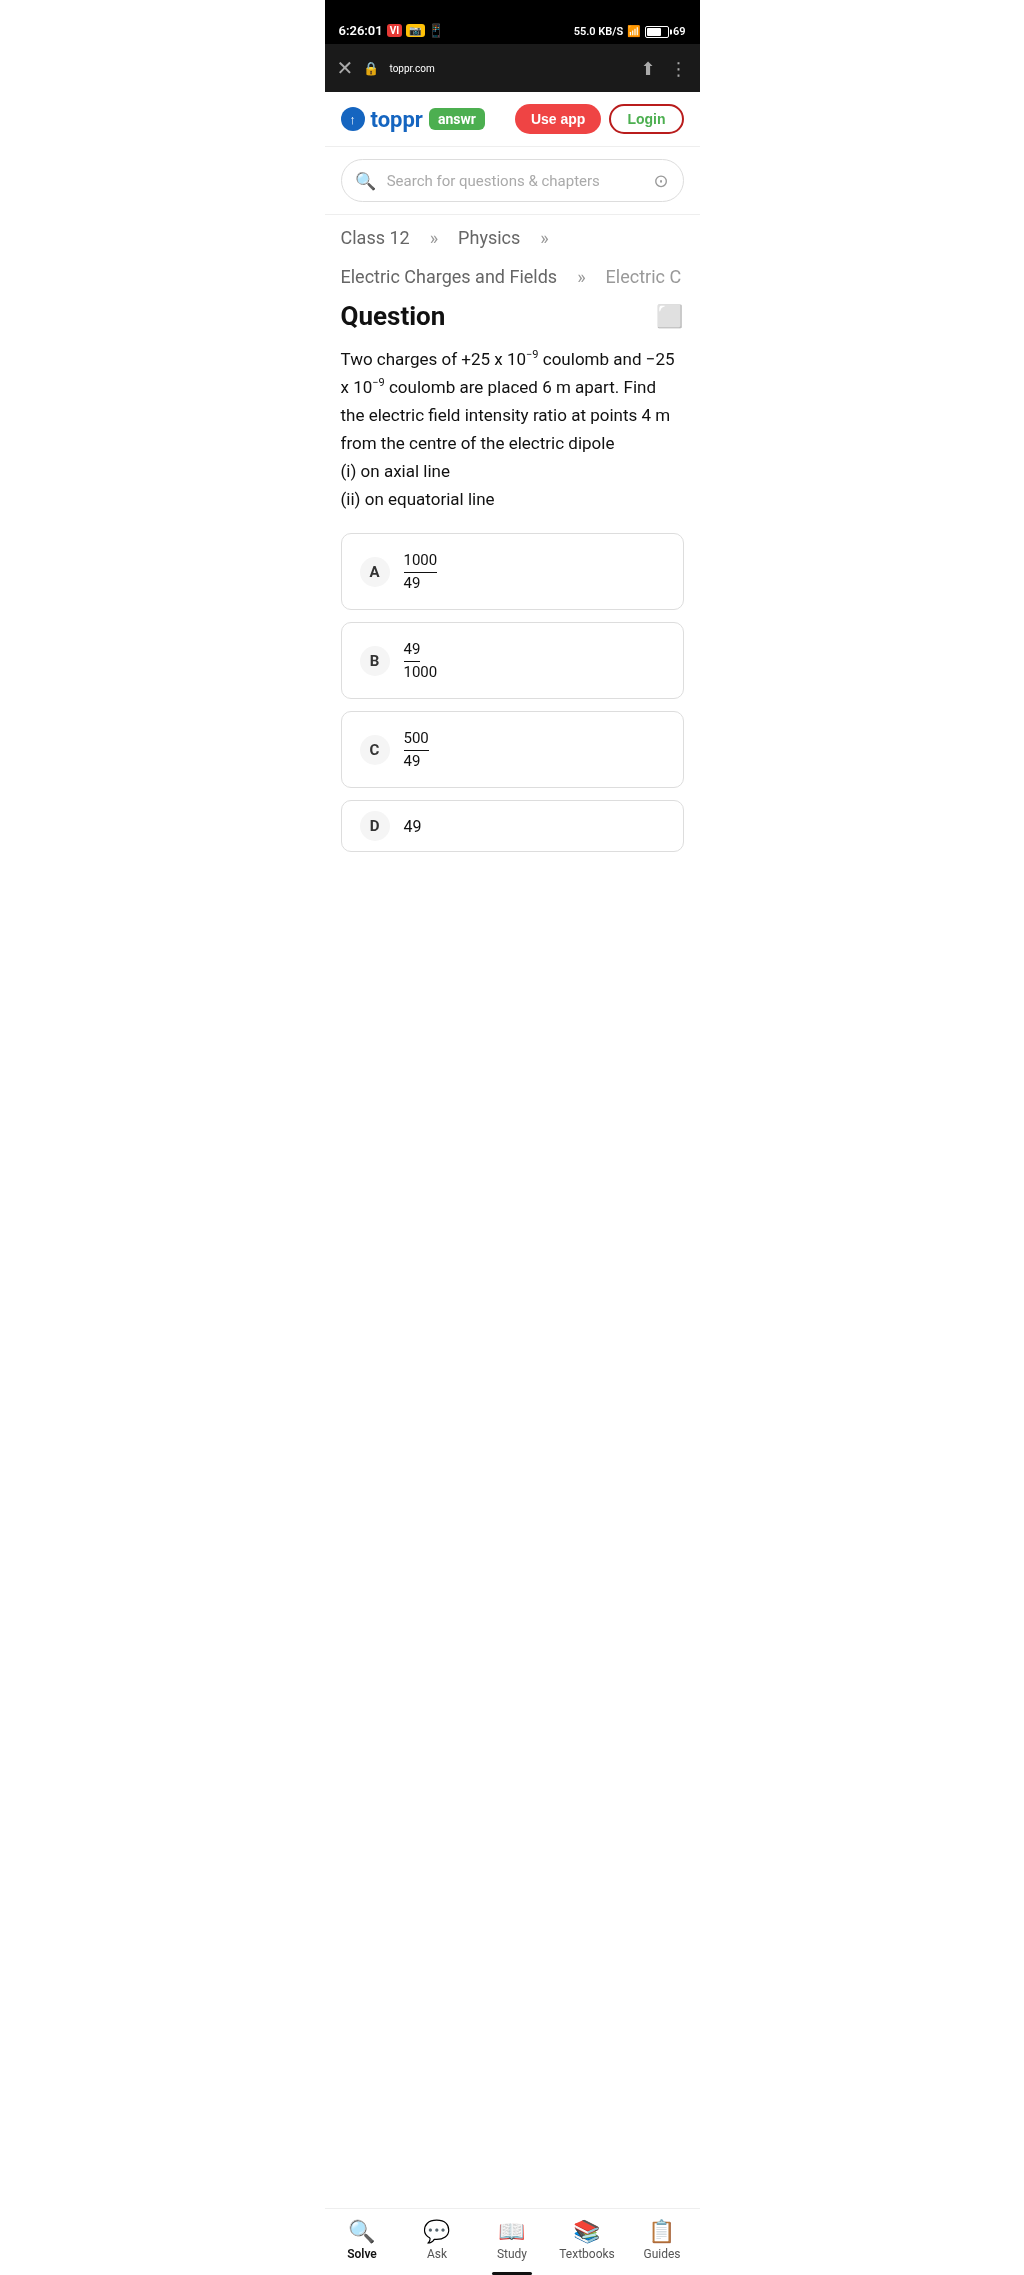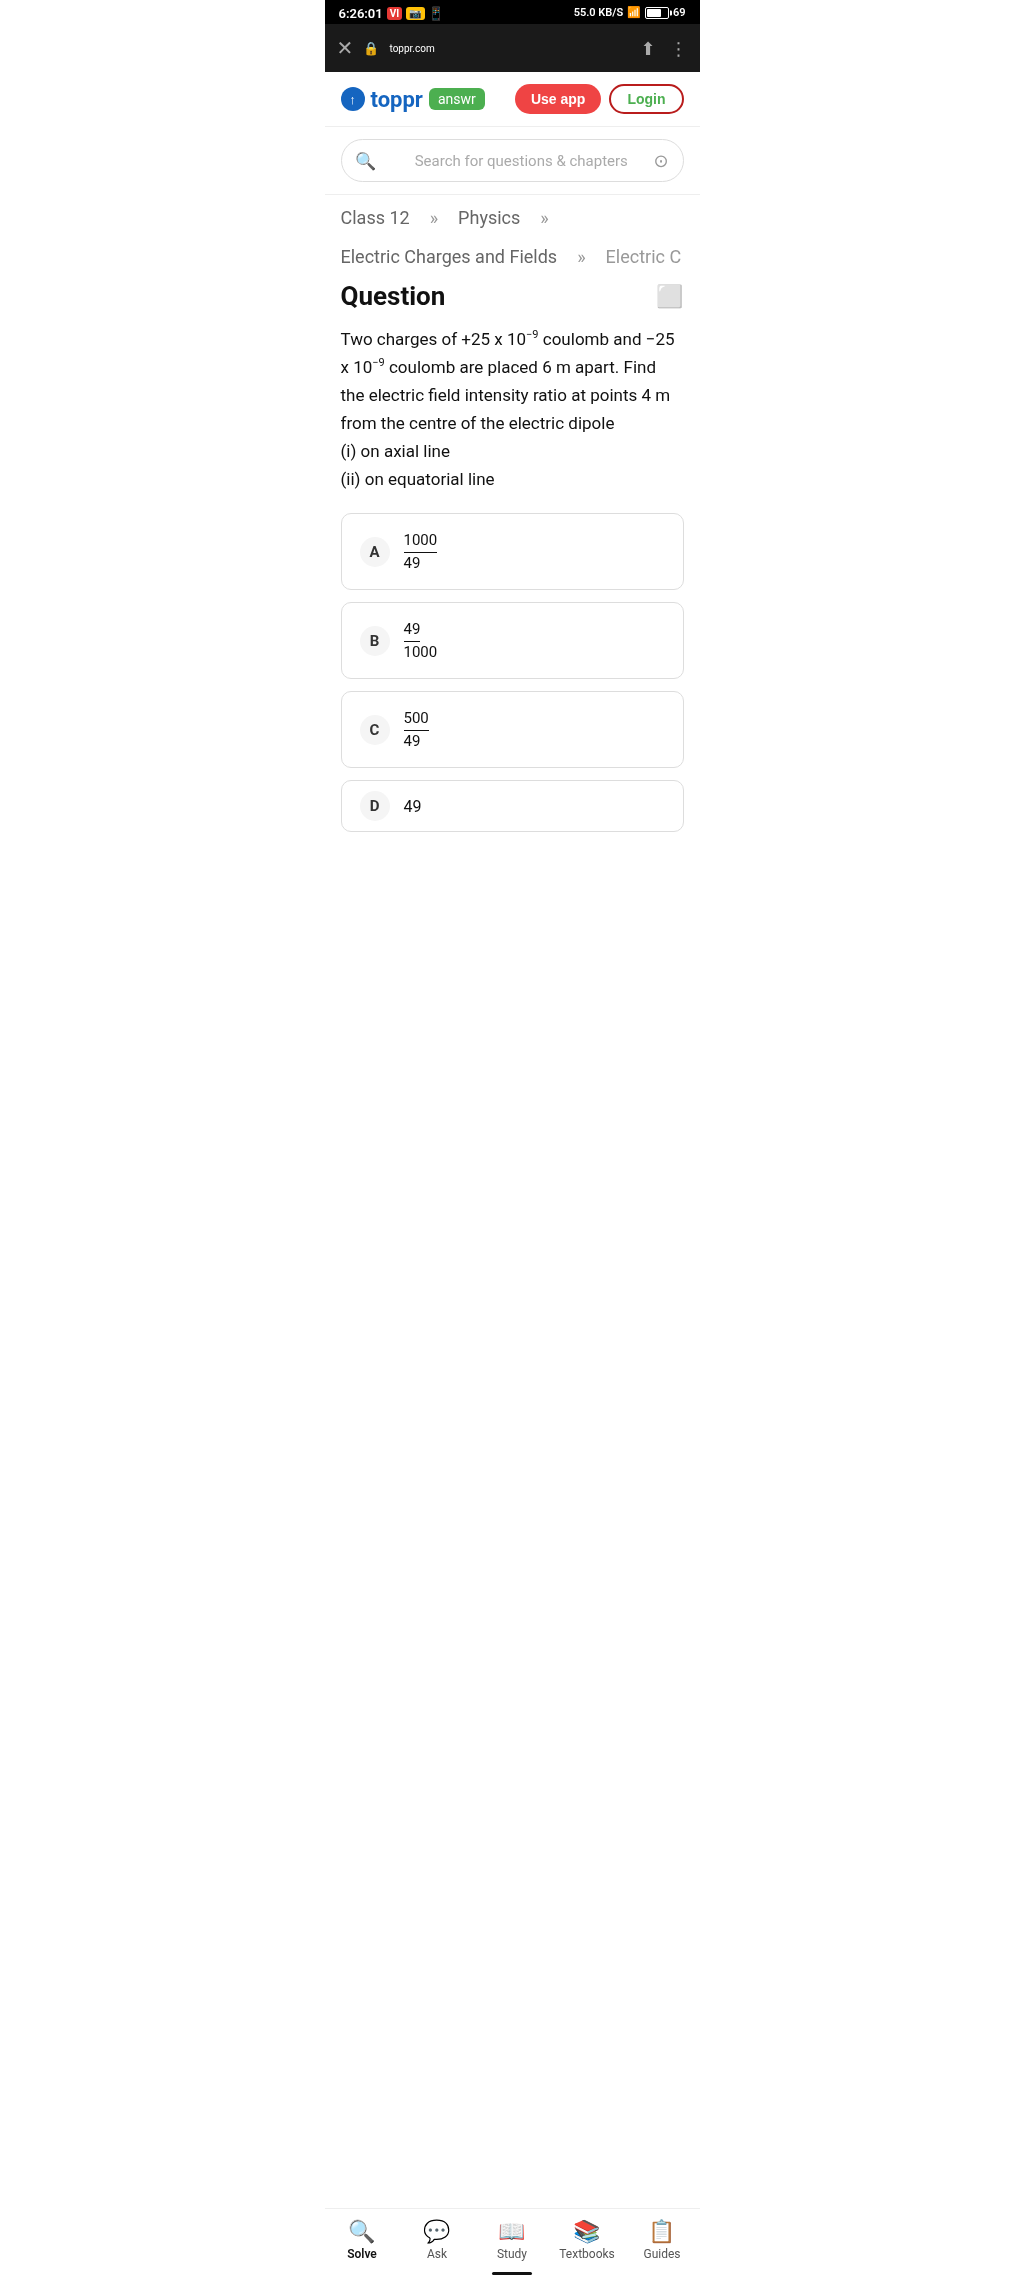--- a/index.html
+++ b/index.html
@@ -11,23 +11,23 @@
       margin: 0 auto;
       overflow-x: hidden;
     }
 
     
     .status-bar {
       background: #000;
       color: #fff;
       display: flex;
       justify-content: space-between;
-      align-items: flex-start;
+      align-items: flex-end;
       padding: 6px 14px;
-      height: 24px;
+      height: 44px;
       font-size: 13px;
       font-weight: 600;
     }
     .status-left { display: flex; align-items: center; gap: 4px; }
     .status-right { display: flex; align-items: center; gap: 4px; font-size: 11px; }
     .status-badge {
       background: #e53935;
       color: white;
       border-radius: 3px;
       padding: 1px 3px;
@@ -118,21 +118,21 @@
       color: white;
       font-size: 13px;
       font-weight: bold;
     }
     .answr-badge {
       background: #4caf50;
       color: white;
       border-radius: 6px;
       padding: 3px 9px;
       font-size: 14px;
-      font-weight: 400;
+      font-weight: 700;
     }
     .header-buttons { display: flex; gap: 8px; }
     .btn-use-app {
       background: #ef4444;
       color: white;
       border: none;
       border-radius: 20px;
       padding: 7px 16px;
       font-size: 14px;
       font-weight: 600;
@@ -157,21 +157,21 @@
     }
     .search-bar {
       display: flex;
       align-items: center;
       border: 1.5px solid #ddd;
       border-radius: 26px;
       padding: 10px 14px;
       gap: 10px;
     }
     .search-icon { color: #999; font-size: 17px; }
-    .search-input-text { flex: 1; color: #aaa; font-size: 15px; margin-left: 28px; }
+    .search-input-text { flex: 1; color: #aaa; font-size: 15px; }
     .camera-icon { color: #999; font-size: 18px; }
 
     
     .breadcrumb {
       padding: 12px 16px 4px;
       font-size: 18px;
       color: #666;
       display: flex;
       align-items: center;
       flex-wrap: wrap;

